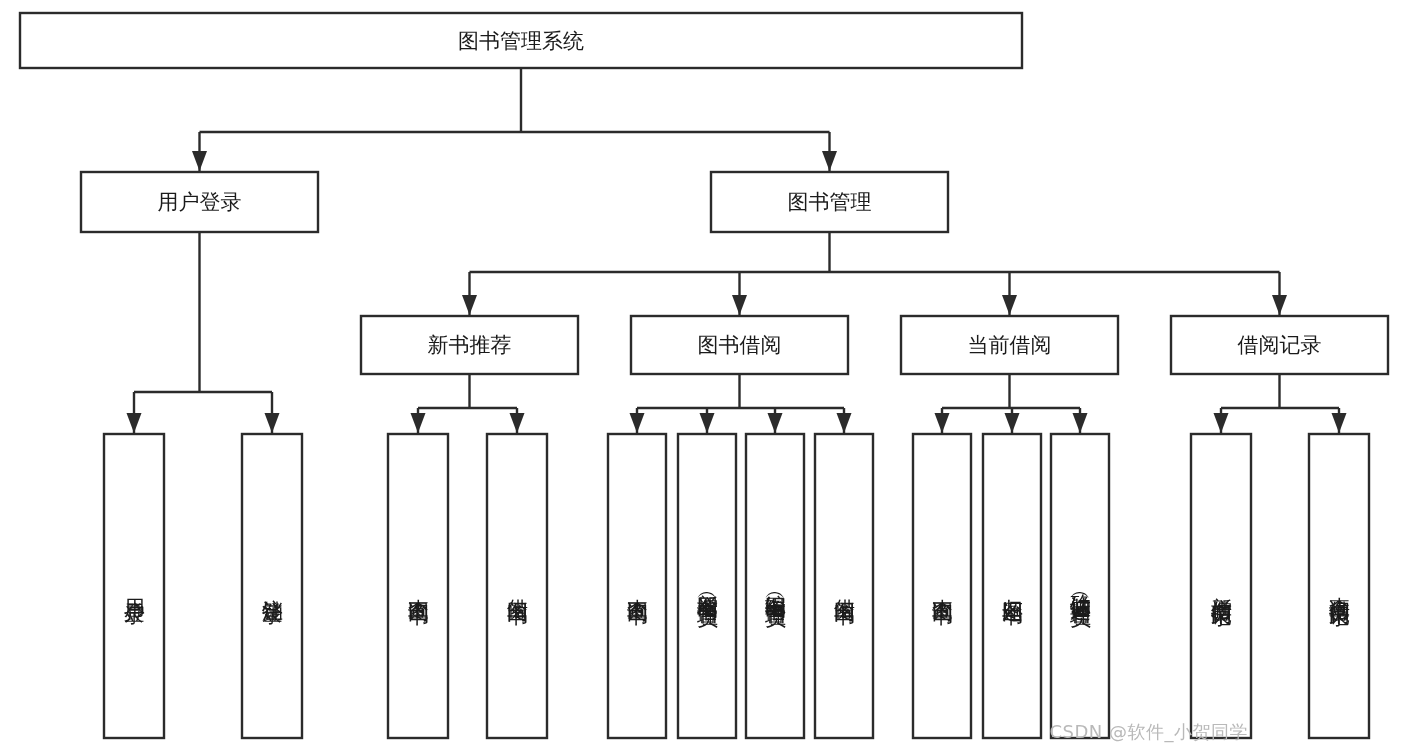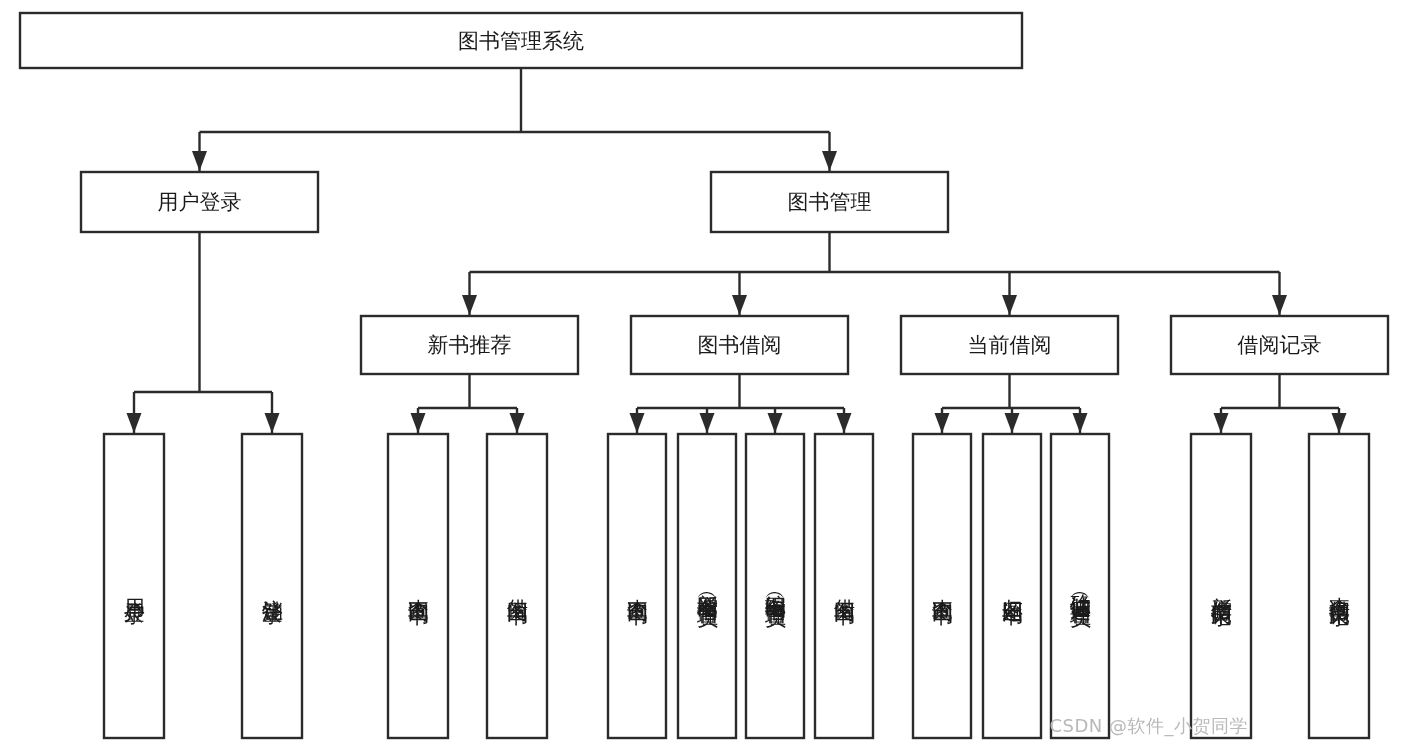--- a/index.html
+++ b/index.html
@@ -58,21 +58,21 @@
     color: #1b1b1b;
     font-family: "DejaVu Sans", "Liberation Sans", sans-serif;
     font-size: 21px;
     line-height: 1;
     white-space: nowrap;
     pointer-events: none;
   }
   .watermark {
     position: absolute;
     right: 8px;
-    bottom: 9px;
+    bottom: 3px;
     color: #b9b9b9;
     font-size: 18px;
     font-family: "DejaVu Sans", "Liberation Sans", sans-serif;
     letter-spacing: 0.5px;
     white-space: nowrap;
   }
 </style>
 </head>
 <body>
 

